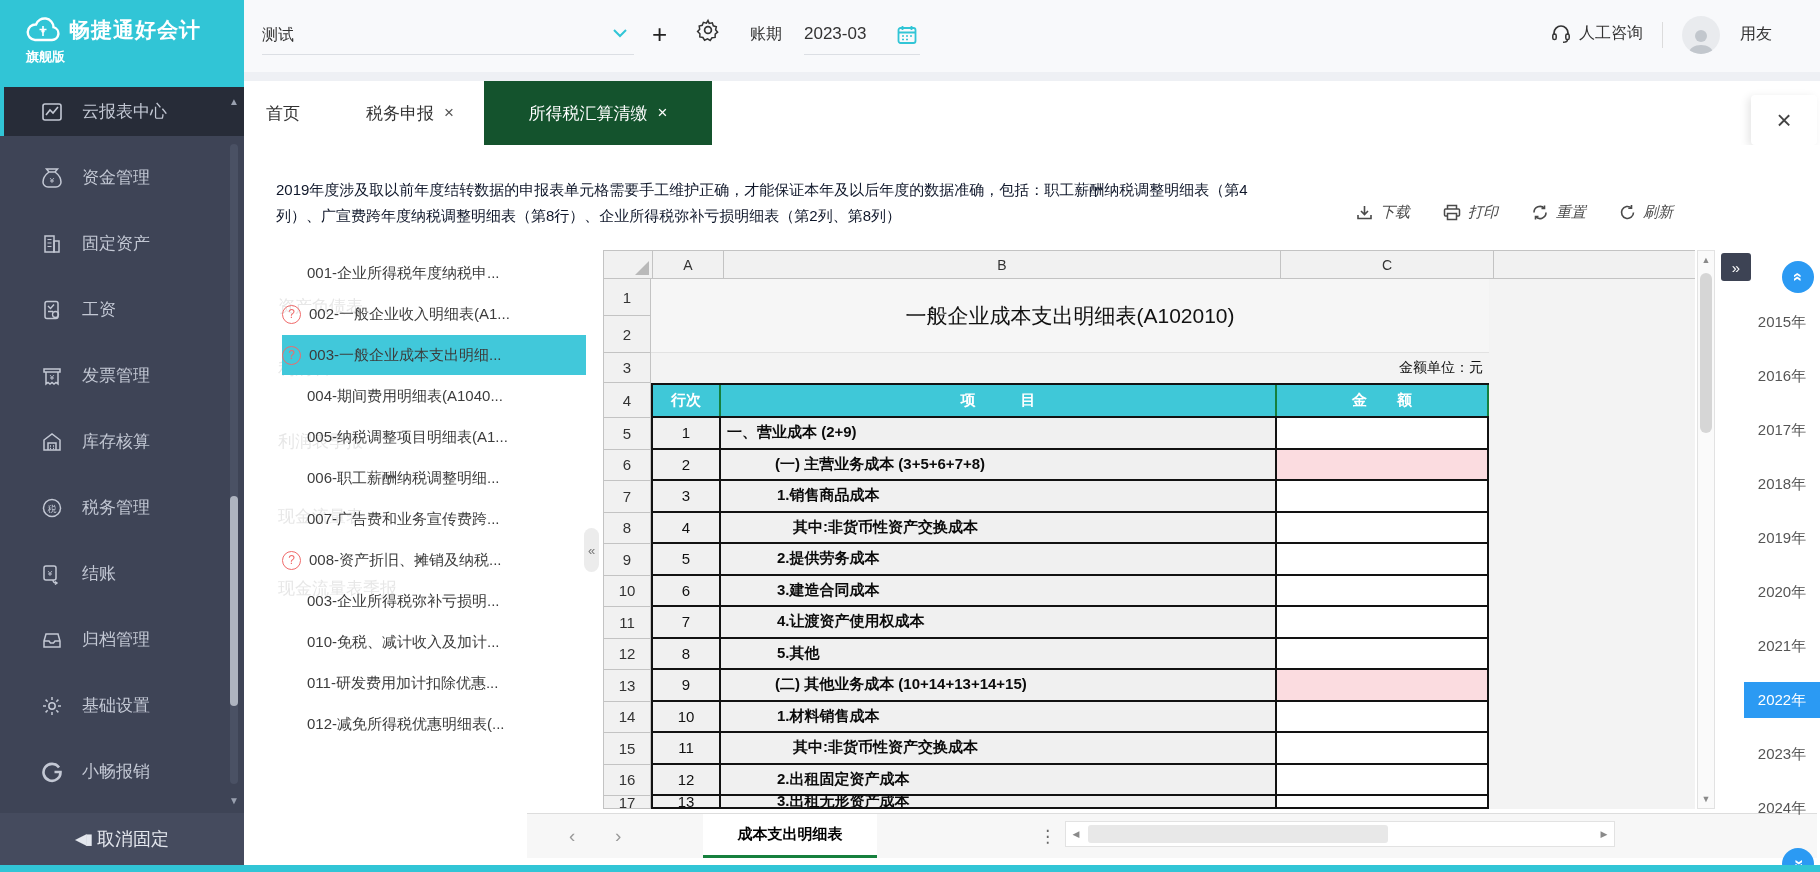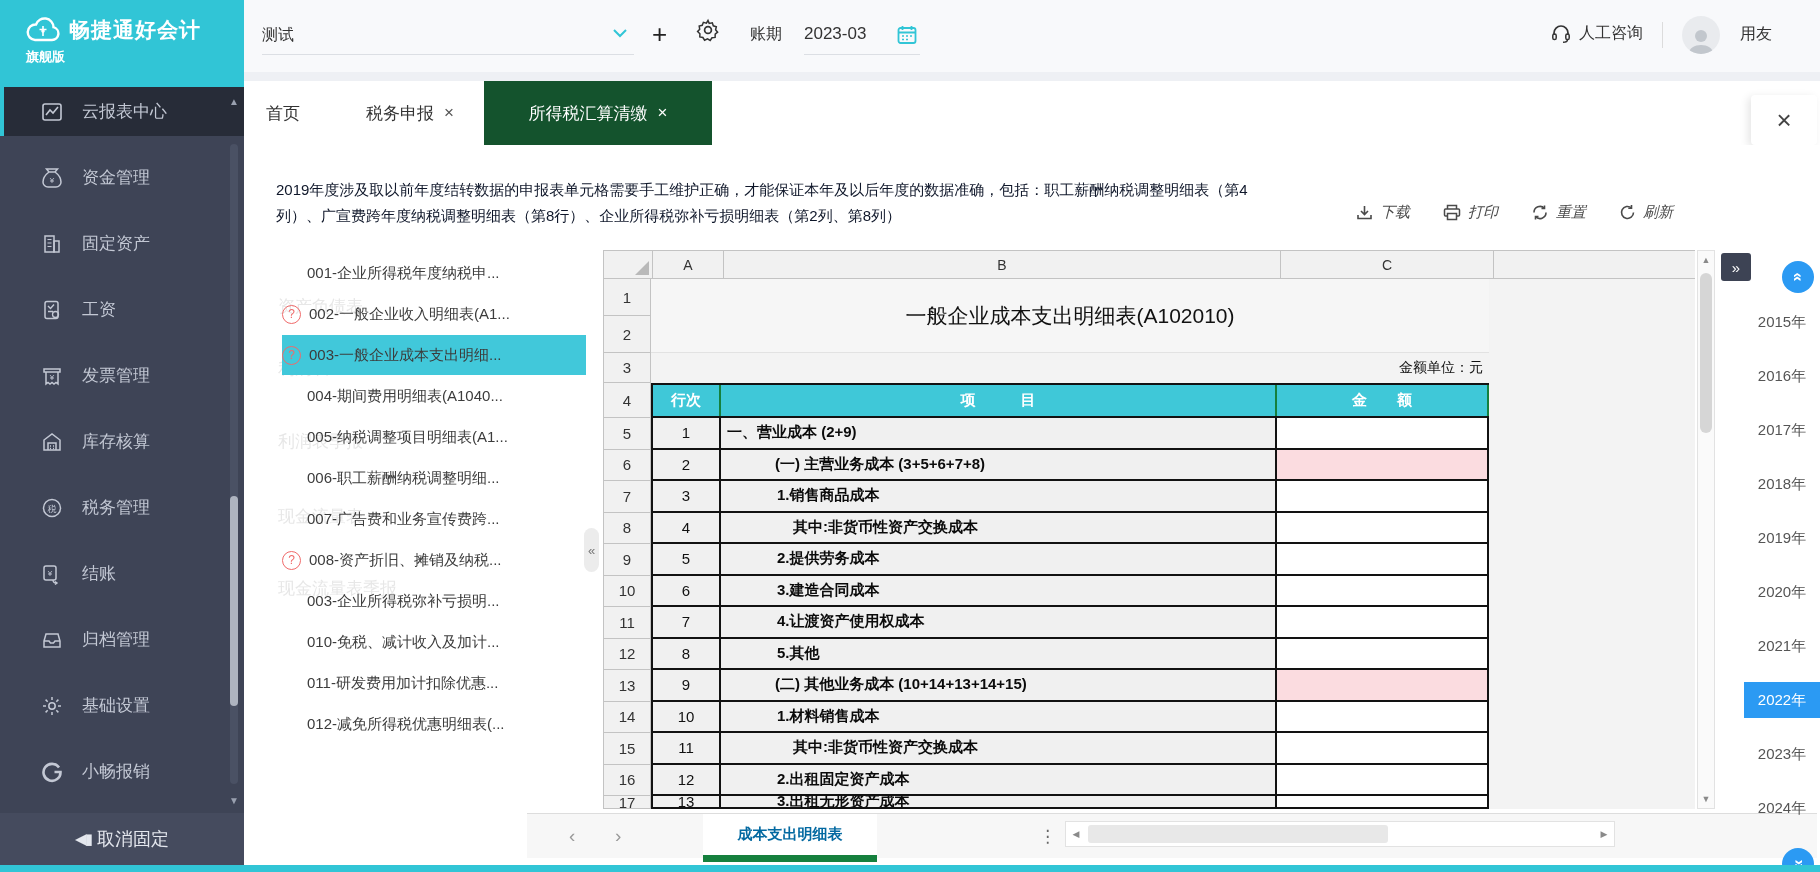--- a/index.html
+++ b/index.html
@@ -112,22 +112,22 @@
   
   .vscroll{position:absolute;left:1453px;top:105px;width:18px;height:559px;background:#fafafa;border:1px solid #e2e2e2;box-sizing:border-box;}
   .vscroll .arr{position:absolute;left:0;width:16px;height:18px;display:flex;align-items:center;justify-content:center;color:#8a8a8a;font-size:9px;cursor:pointer;}
   .vscroll .thumb{position:absolute;left:2px;top:22px;width:12px;height:160px;background:#d6d6d6;border-radius:6px;cursor:pointer;}
   .expand-btn{position:absolute;left:1477px;top:108px;width:30px;height:28px;background:#3d4354;border-radius:3px;
               color:#fff;display:flex;align-items:center;justify-content:center;font-size:15px;cursor:pointer;}
 
   
   .sheet-footer{position:absolute;left:283px;top:668px;width:1290px;height:44px;background:#f7f7f7;border-top:1px solid #ddd;}
   .sf-nav{position:absolute;top:0;height:44px;display:flex;align-items:center;color:#999;font-size:19px;cursor:pointer;}
-  .sheet-tab{position:absolute;left:176px;top:0;width:174px;height:41px;background:#fff;border-bottom:7px solid #15803d;
-             display:flex;align-items:center;justify-content:center;color:#0369a1;font-weight:bold;font-size:15px;cursor:pointer;}
+  .sheet-tab{position:absolute;left:176px;top:0;width:174px;height:41px;background:#fff;border-bottom:3px solid #15803d;
+             display:flex;align-items:center;justify-content:center;color:#000000;font-weight:bold;font-size:15px;cursor:pointer;}
   .sf-dots{position:absolute;left:512px;top:0;height:44px;display:flex;align-items:center;color:#666;font-size:17px;cursor:pointer;}
   .hscroll{position:absolute;left:538px;top:7px;width:550px;height:26px;background:#fff;border:1px solid #e2e2e2;box-sizing:border-box;}
   .hscroll .arr{position:absolute;top:0;width:20px;height:24px;display:flex;align-items:center;justify-content:center;color:#8a8a8a;font-size:9px;cursor:pointer;}
   .hscroll .thumb{position:absolute;left:22px;top:3px;width:300px;height:18px;background:#e8e8e8;border-radius:3px;cursor:pointer;}
 
   
   .year-rail{position:absolute;left:1500px;top:150px;width:76px;}
   .year-item{height:54px;display:flex;align-items:center;justify-content:center;font-size:15px;color:#555;cursor:pointer;}
   .year-item.selected{background:#2b9af3;color:#fff;height:36px;margin:9px 0;}
   .circle-btn{position:absolute;width:32px;height:32px;border-radius:50%;background:#2b9af3;color:#fff;

